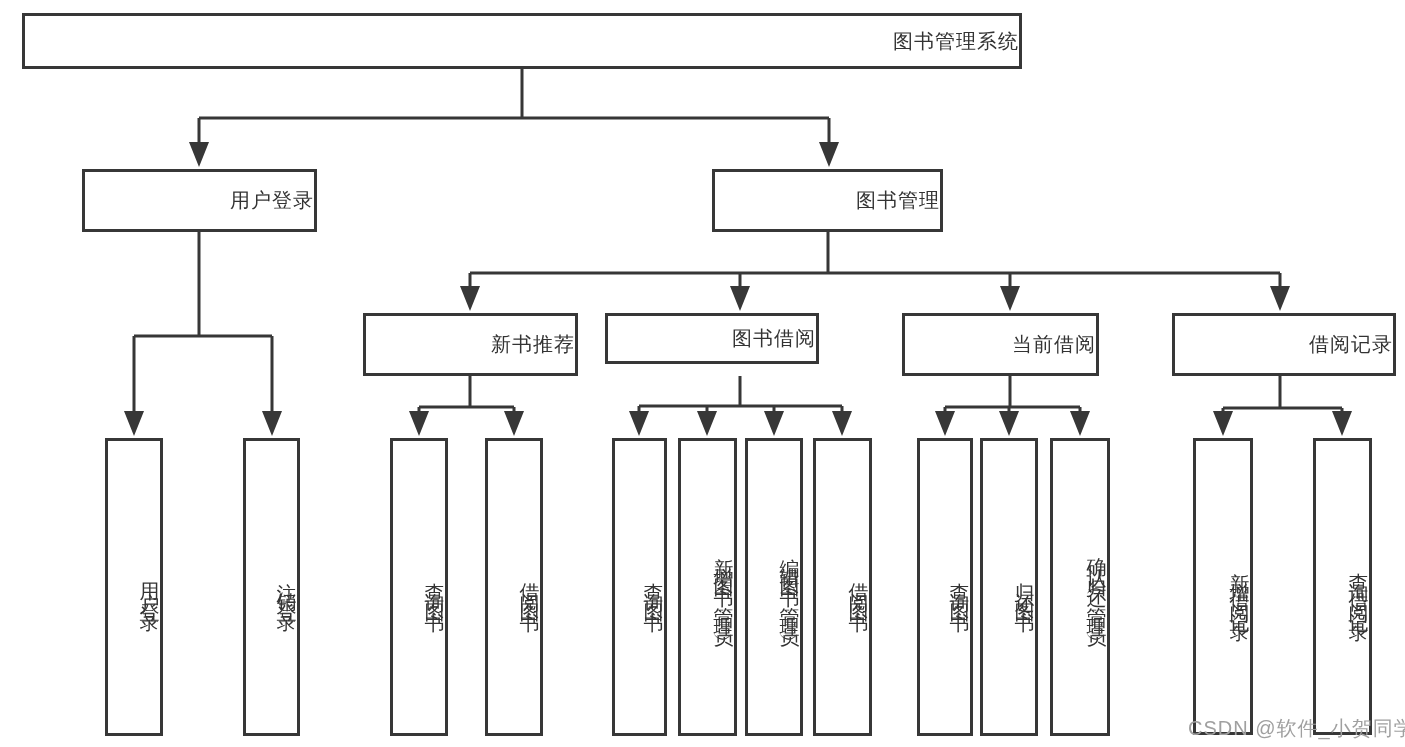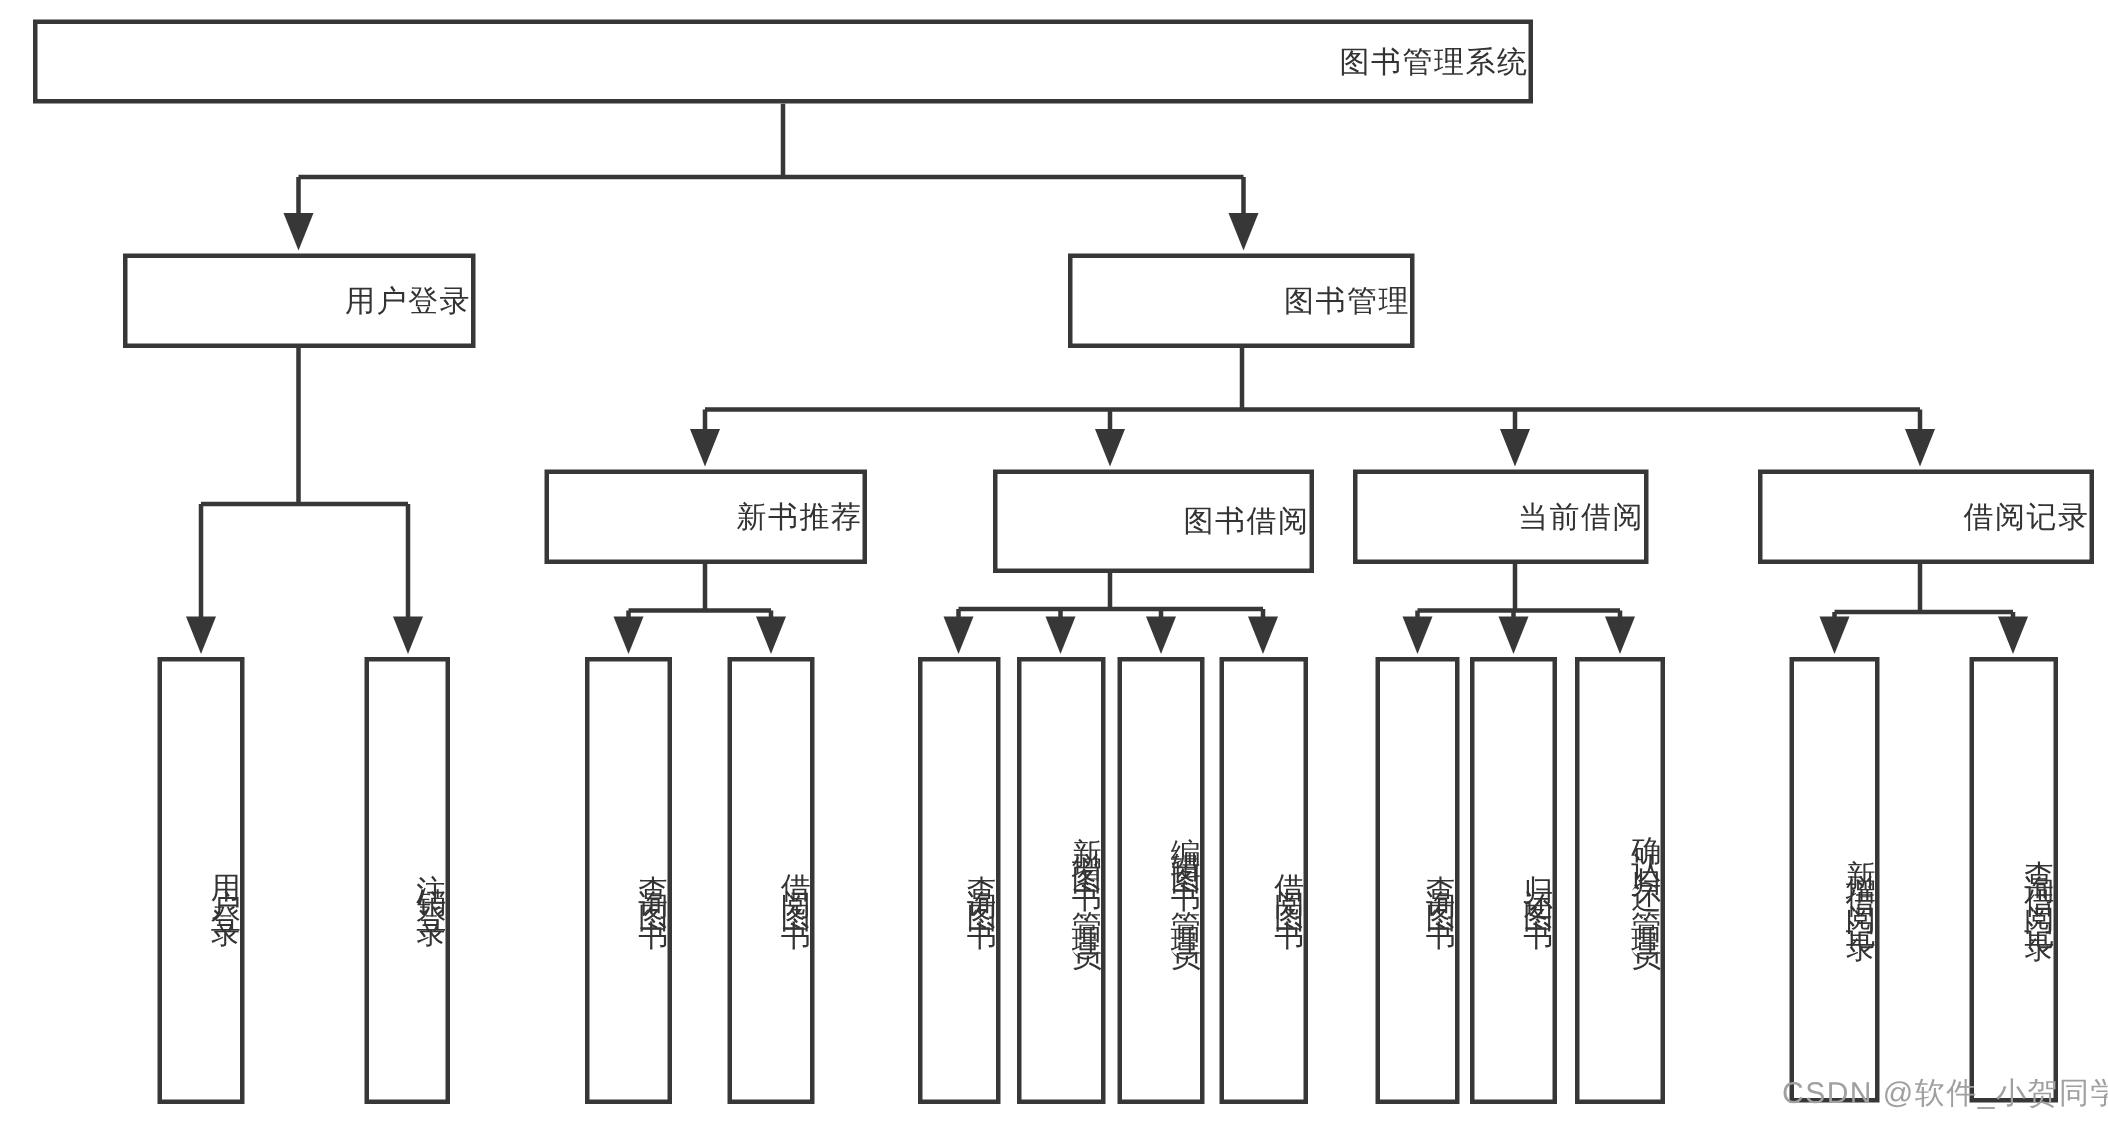--- a/index.html
+++ b/index.html
@@ -120,21 +120,21 @@
   <div class="box" style="left:82px;top:169px;width:235px;height:63px">
     <span class="label">用户登录</span>
   </div>
   <div class="box" style="left:712px;top:169px;width:231px;height:63px">
     <span class="label">图书管理</span>
   </div>
 
   <div class="box" style="left:363px;top:313px;width:215px;height:63px">
     <span class="label">新书推荐</span>
   </div>
-  <div class="box" style="left:662px;top:313px;width:214px;height:69px">
+  <div class="box" style="left:605px;top:313px;width:214px;height:51px">
     <span class="label">图书借阅</span>
   </div>
   <div class="box" style="left:902px;top:313px;width:197px;height:63px">
     <span class="label">当前借阅</span>
   </div>
   <div class="box" style="left:1172px;top:313px;width:224px;height:63px">
     <span class="label">借阅记录</span>
   </div>
 
   <div class="box" style="left:105px;top:438px;width:58px;height:298px">

